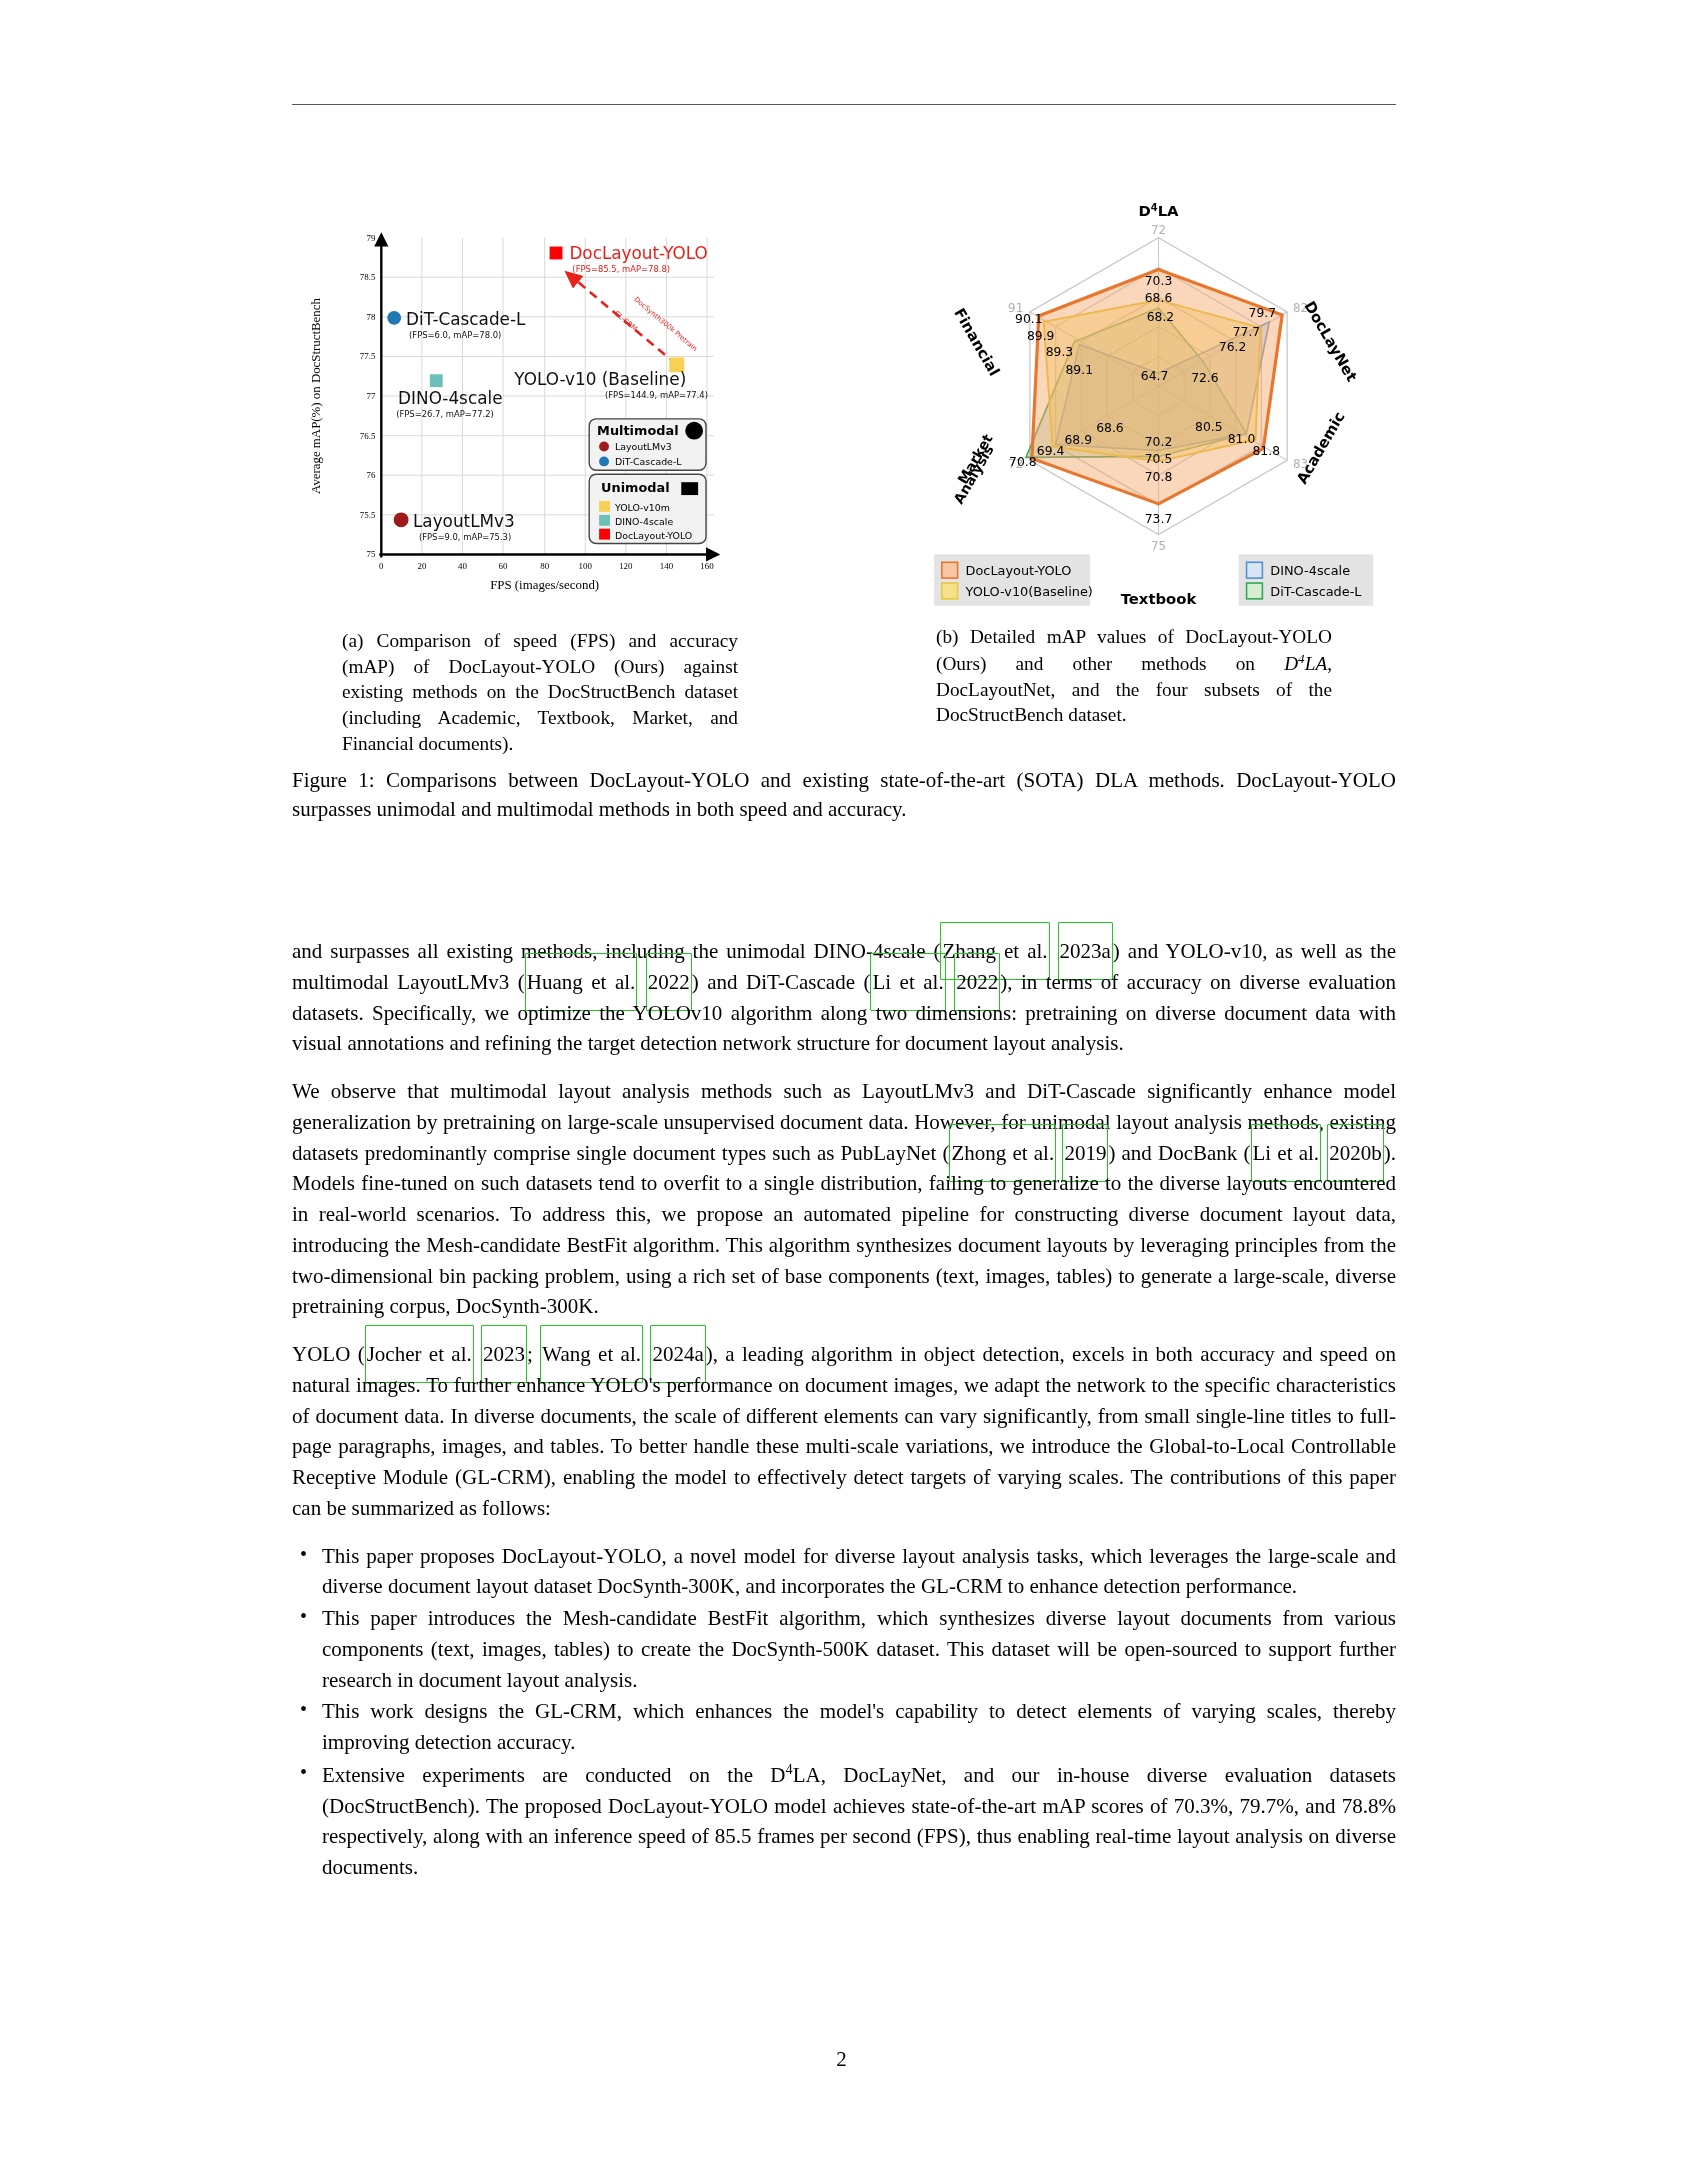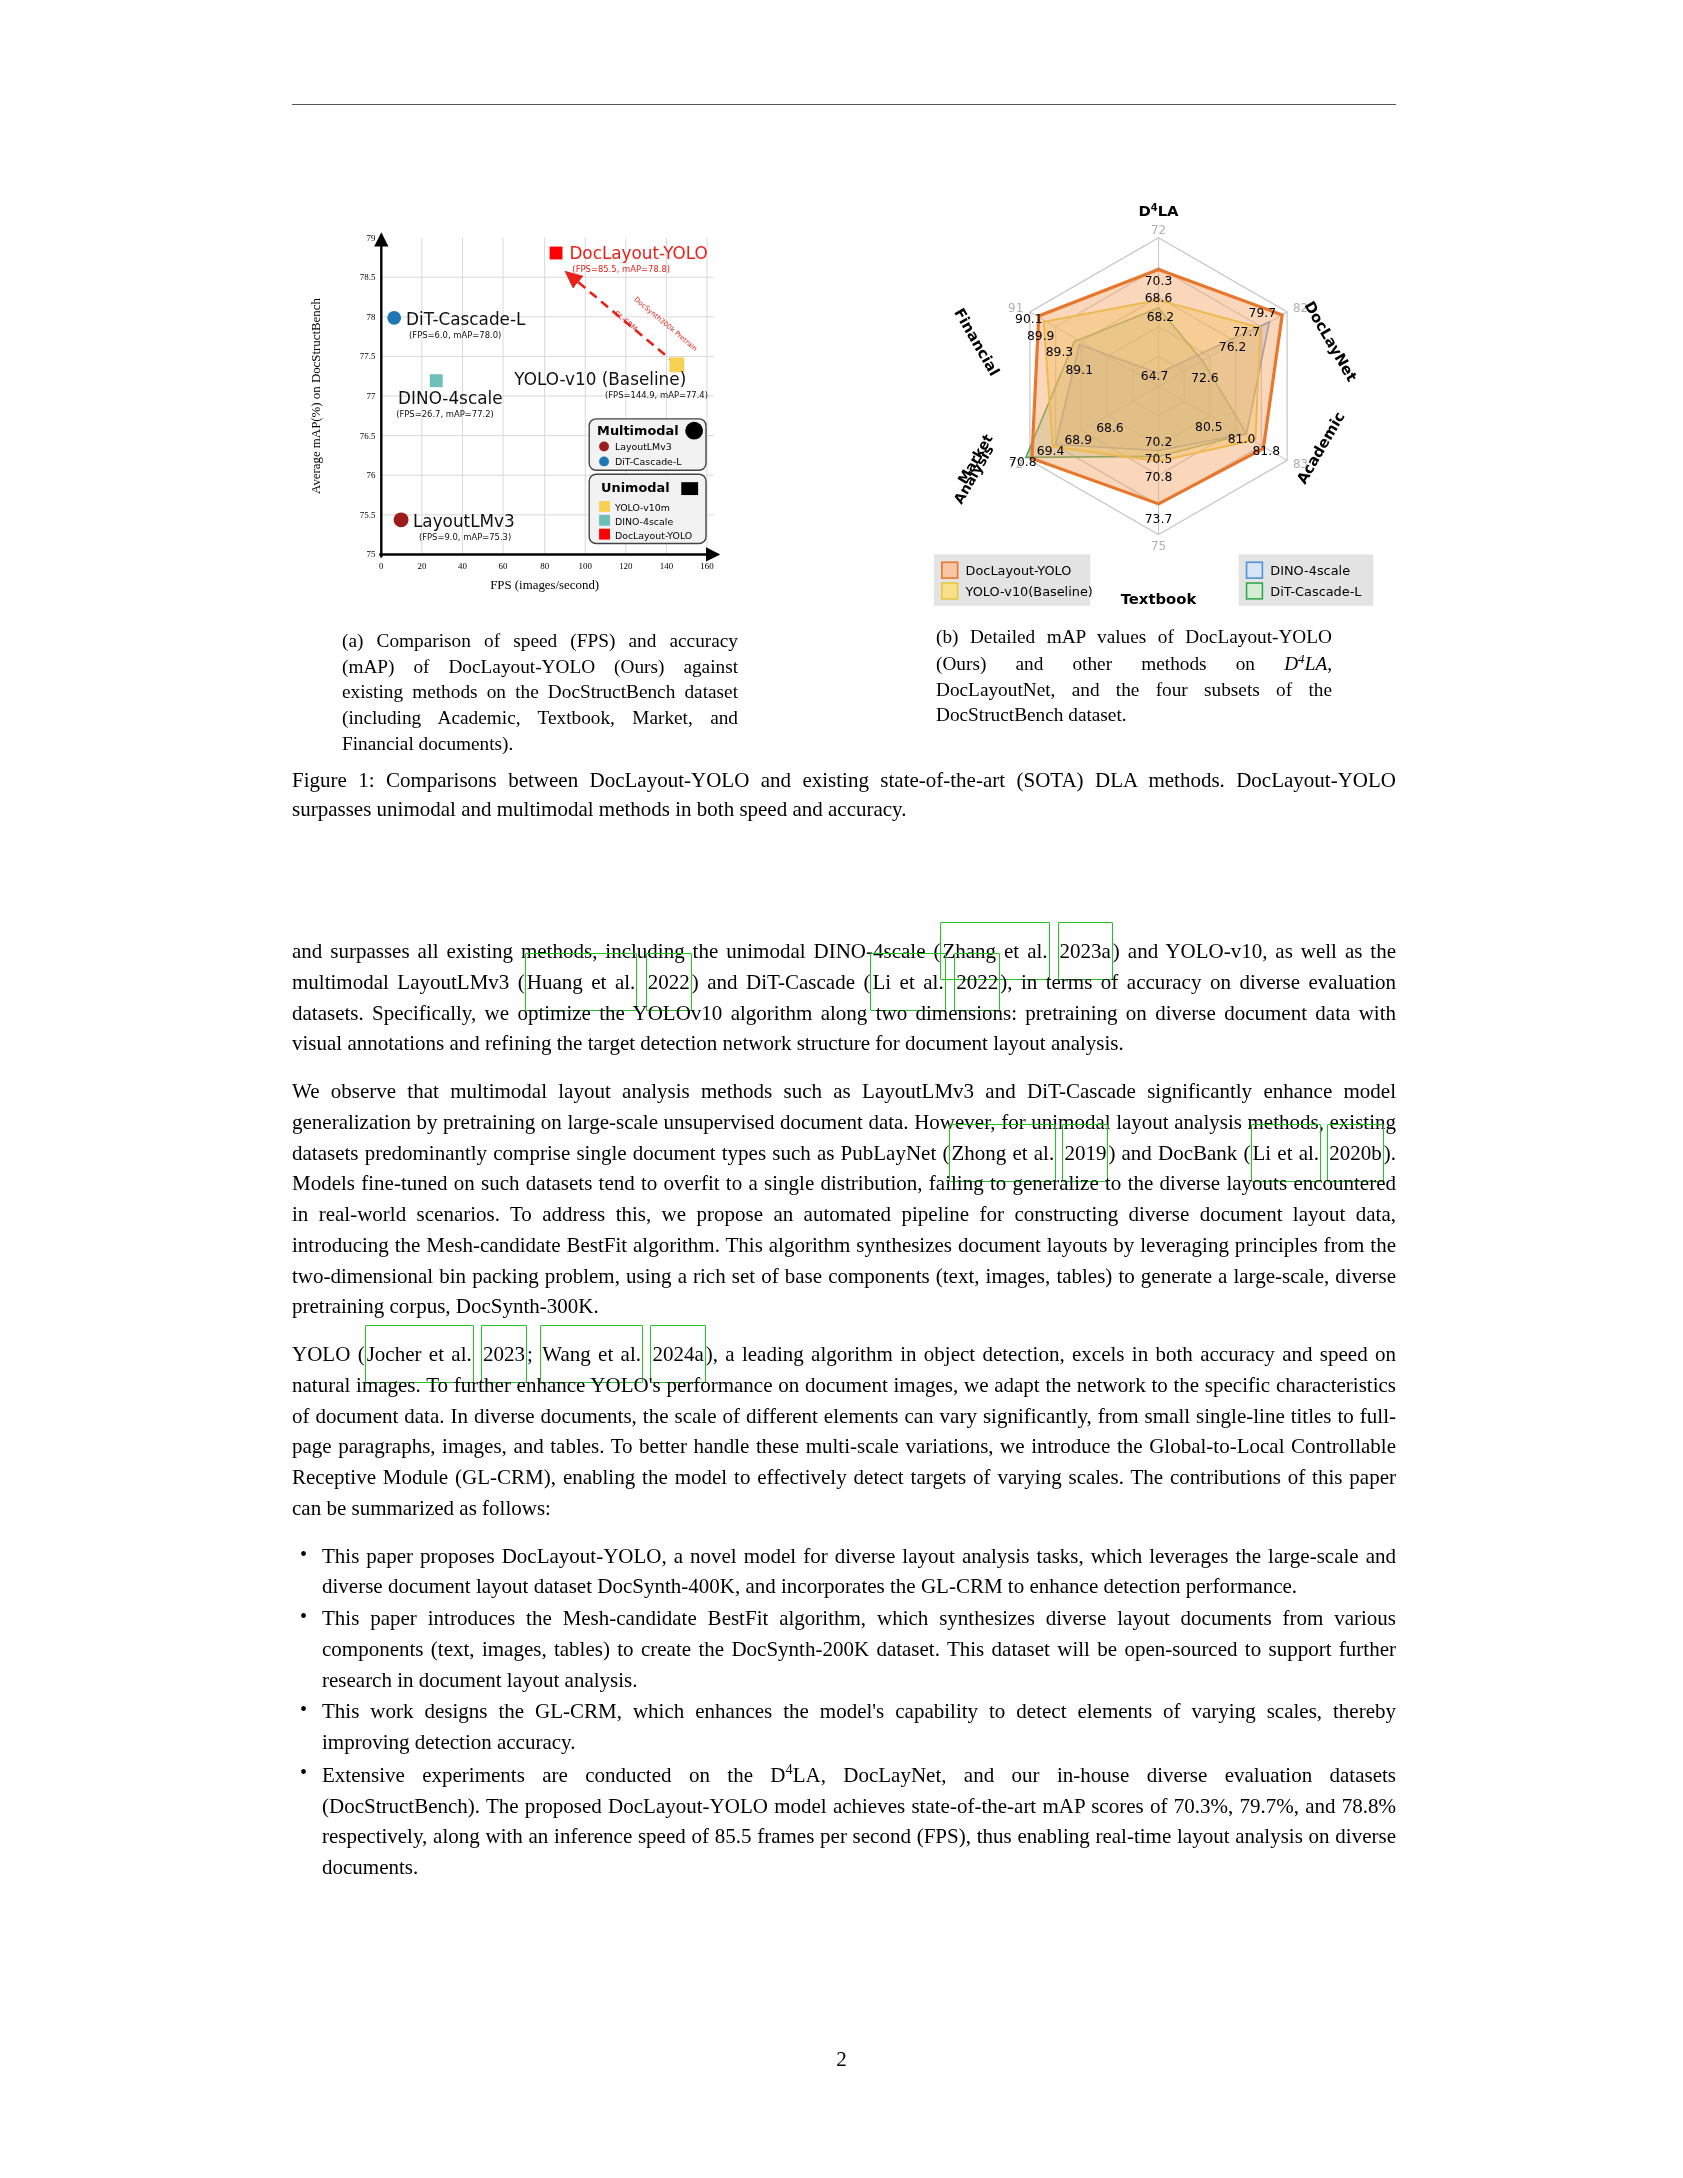--- a/index.html
+++ b/index.html
@@ -328,22 +328,22 @@
 
   <div class="figcaption">
     <span>Figure 1:</span><span> Comparisons between DocLayout-YOLO and existing state-of-the-art (SOTA) DLA methods. DocLayout-YOLO surpasses unimodal and multimodal methods in both speed and accuracy.</span>
   </div>
 
   <div class="body-text">
     <p id="p1"><span>and surpasses all existing methods, including the unimodal DINO-4scale (</span><span class="cite">Zhang et al.</span><span> </span><span class="cite">2023a</span><span>) and YOLO-v10, as well as the multimodal LayoutLMv3 (</span><span class="cite">Huang et al.</span><span> </span><span class="cite">2022</span><span>) and DiT-Cascade (</span><span class="cite">Li et al.</span><span> </span><span class="cite">2022</span><span>), in terms of accuracy on diverse evaluation datasets. Specifically, we optimize the YOLOv10 algorithm along two dimensions: pretraining on diverse document data with visual annotations and refining the target detection network structure for document layout analysis.</span></p>
     <p id="p2"><span>We observe that multimodal layout analysis methods such as LayoutLMv3 and DiT-Cascade significantly enhance model generalization by pretraining on large-scale unsupervised document data. However, for unimodal layout analysis methods, existing datasets predominantly comprise single document types such as PubLayNet (</span><span class="cite">Zhong et al.</span><span> </span><span class="cite">2019</span><span>) and DocBank (</span><span class="cite">Li et al.</span><span> </span><span class="cite">2020b</span><span>). Models fine-tuned on such datasets tend to overfit to a single distribution, failing to generalize to the diverse layouts encountered in real-world scenarios. To address this, we propose an automated pipeline for constructing diverse document layout data, introducing the Mesh-candidate BestFit algorithm. This algorithm synthesizes document layouts by leveraging principles from the two-dimensional bin packing problem, using a rich set of base components (text, images, tables) to generate a large-scale, diverse pretraining corpus, DocSynth-300K.</span></p>
     <p id="p3"><span>YOLO (</span><span class="cite">Jocher et al.</span><span> </span><span class="cite">2023</span><span>; </span><span class="cite">Wang et al.</span><span> </span><span class="cite">2024a</span><span>), a leading algorithm in object detection, excels in both accuracy and speed on natural images. To further enhance YOLO's performance on document images, we adapt the network to the specific characteristics of document data. In diverse documents, the scale of different elements can vary significantly, from small single-line titles to full-page paragraphs, images, and tables. To better handle these multi-scale variations, we introduce the Global-to-Local Controllable Receptive Module (GL-CRM), enabling the model to effectively detect targets of varying scales. The contributions of this paper can be summarized as follows:</span></p>
     <ul class="contrib" id="bullets">
-        <li>This paper proposes DocLayout-YOLO, a novel model for diverse layout analysis tasks, which leverages the large-scale and diverse document layout dataset DocSynth-400K, and incorporates the GL-CRM to enhance detection performance.</li>
-        <li>This paper introduces the Mesh-candidate BestFit algorithm, which synthesizes diverse layout documents from various components (text, images, tables) to create the DocSynth-200K dataset. This dataset will be open-sourced to support further research in document layout analysis.</li>
+        <li>This paper proposes DocLayout-YOLO, a novel model for diverse layout analysis tasks, which leverages the large-scale and diverse document layout dataset DocSynth-300K, and incorporates the GL-CRM to enhance detection performance.</li>
+        <li>This paper introduces the Mesh-candidate BestFit algorithm, which synthesizes diverse layout documents from various components (text, images, tables) to create the DocSynth-500K dataset. This dataset will be open-sourced to support further research in document layout analysis.</li>
         <li>This work designs the GL-CRM, which enhances the model's capability to detect elements of varying scales, thereby improving detection accuracy.</li>
         <li><span>Extensive experiments are conducted on the D</span><sup class="four">4</sup><span>LA, DocLayNet, and our in-house diverse evaluation datasets (DocStructBench). The proposed DocLayout-YOLO model achieves state-of-the-art mAP scores of 70.3%, 79.7%, and 78.8% respectively, along with an inference speed of 85.5 frames per second (FPS), thus enabling real-time layout analysis on diverse documents.</span></li>
       </ul>
   </div>
 
   <div class="page-num">2</div>
 </div>
 
 
 </body></html>

